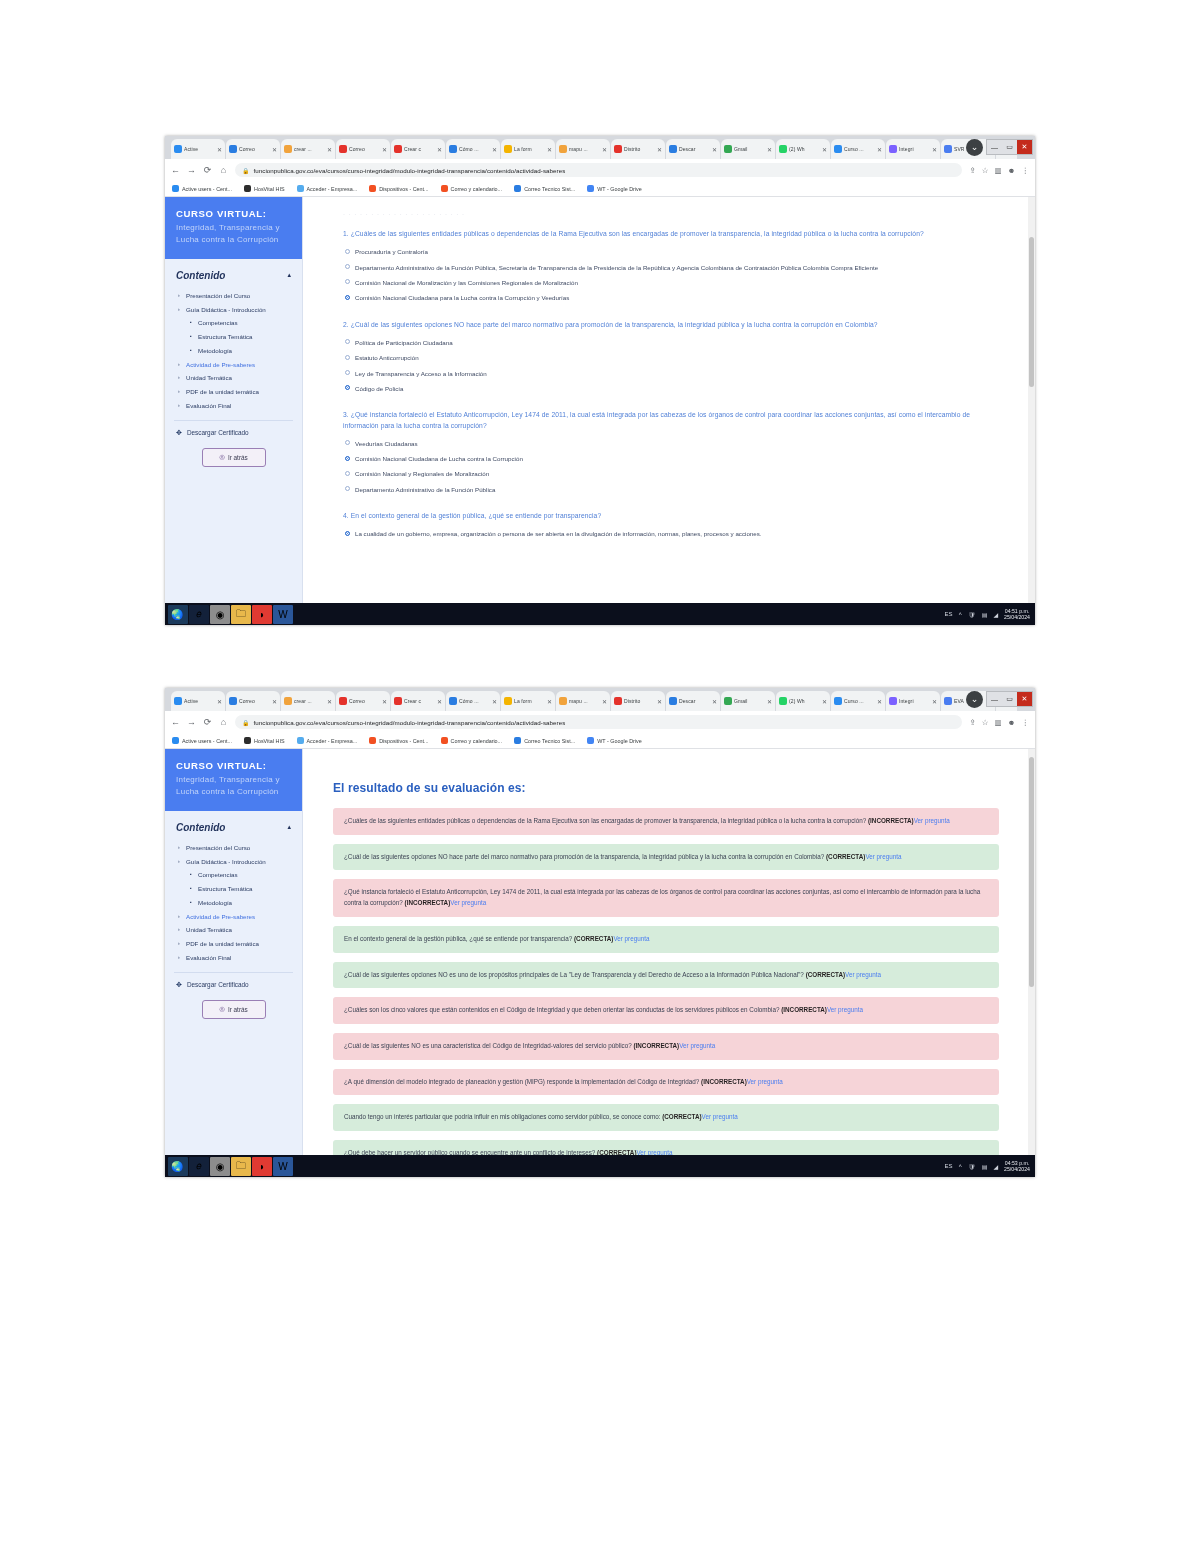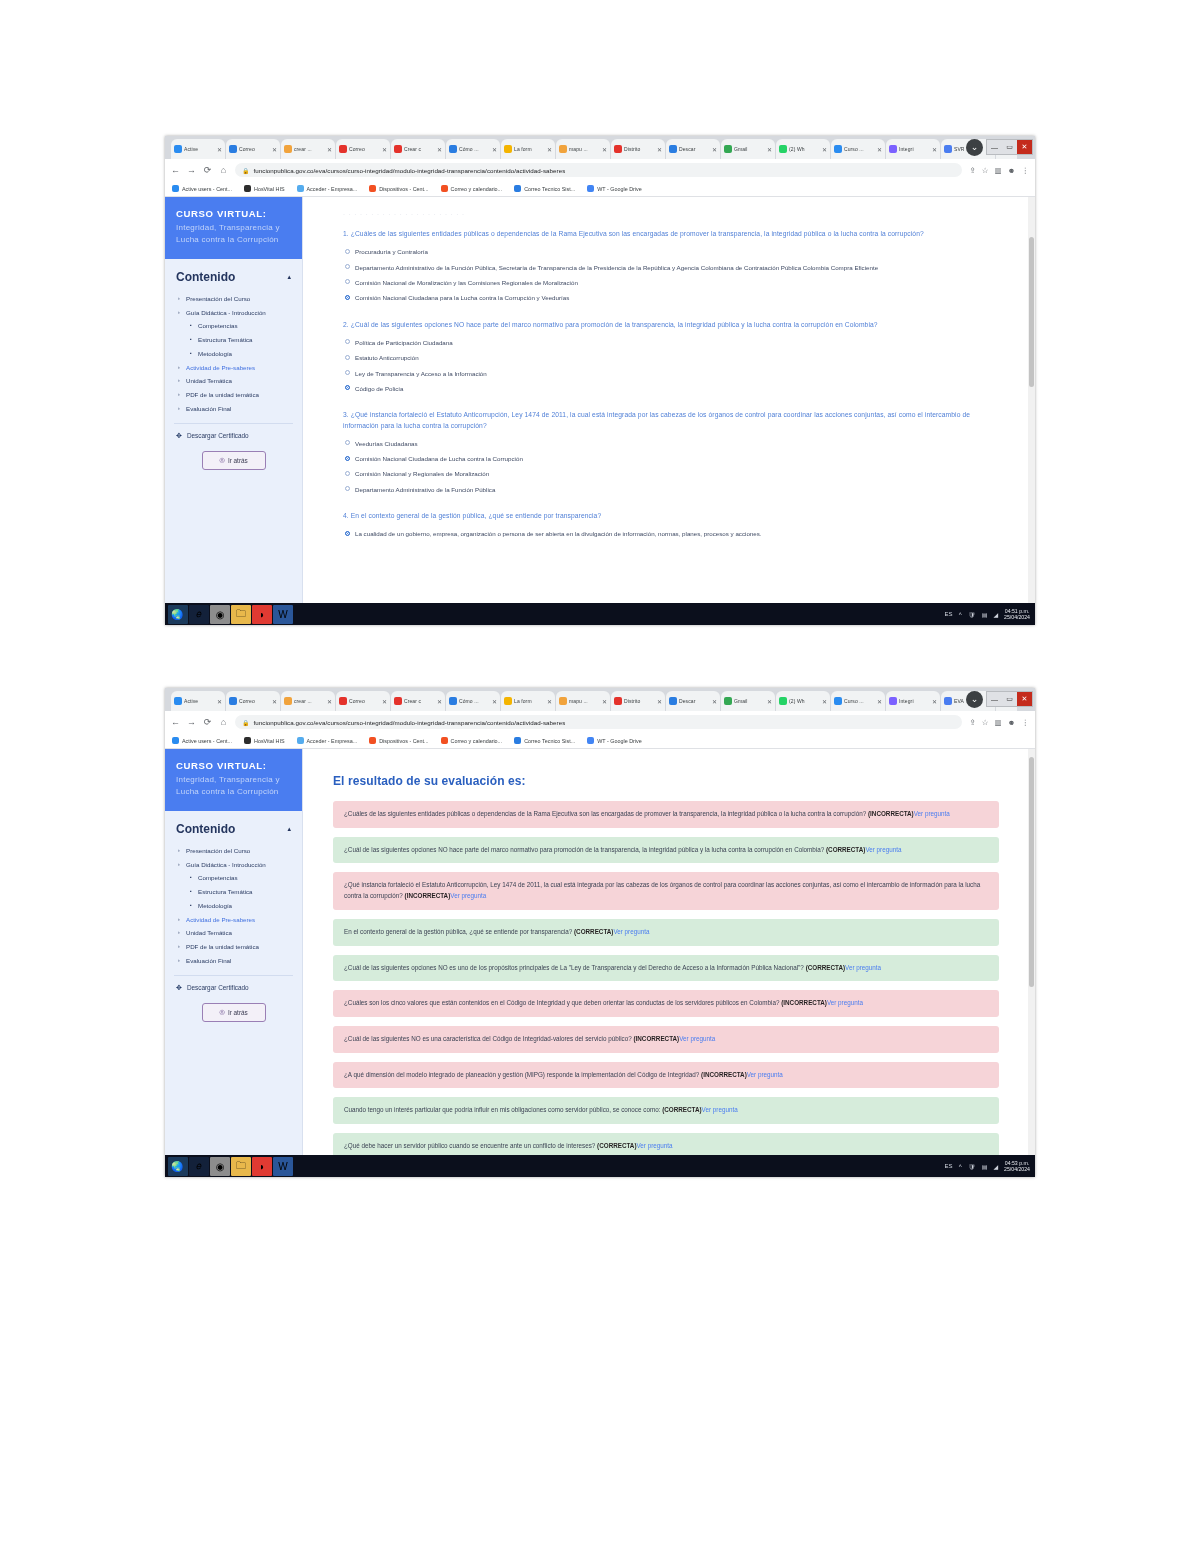--- a/index.html
+++ b/index.html
@@ -48,21 +48,21 @@
 
   
   .viewport{position:relative;height:427px;background:#ffffff;display:flex;overflow:hidden;}
 
   
   .sidebar{flex:0 0 137px;background:#eaf0fb;border-right:1px solid #d8e0ef;position:relative;}
   .course-hero{background:#4a7df0;padding:11px 9px 13px 11px;}
   .hero-title{font-size:9.6px;font-weight:bold;color:#ffffff;letter-spacing:.6px;line-height:1.25;}
   .hero-sub{font-size:8px;color:#c2d4fa;line-height:1.5;margin-top:2px;letter-spacing:.25px;}
   .contenido-row{display:flex;align-items:center;justify-content:space-between;padding:11px 11px 4px 11px;}
-  .contenido-label{font-size:12px;color:#24355e;font-weight:600;}
+  .contenido-label{font-size:10px;color:#24355e;font-weight:600;font-style:italic;}
   .caret{font-size:7px;color:#24355e;}
   .navlist{list-style:none;margin:4px 0 0 0;padding:0 8px 0 13px;}
   .navlist li{display:flex;gap:4px;align-items:flex-start;font-size:6.2px;color:#2b3c63;line-height:1.25;padding:3px 0;}
   .navlist li .bullet{font-size:5px;line-height:1.4;color:#2b3c63;flex:0 0 4px;}
   .navlist li.sub{padding-left:12px;}
   .navlist li.active .navtext{color:#3f6fe0;}
   .sb-divider{height:1px;background:#d2dcef;margin:7px 9px 0 9px;}
   .cert-row{display:flex;align-items:center;gap:5px;padding:8px 0 0 11px;}
   .cert-icon{color:#1d3461;font-size:7px;}
   .cert-label{font-size:6.4px;color:#2b3c63;}
@@ -76,21 +76,21 @@
   .content-inner{padding:14px 32px 0 40px;}
   .ghost-text{font-size:6px;color:#c9cfdb;letter-spacing:1px;margin-bottom:12px;}
   .q-block{margin-bottom:17px;}
   .q-text{font-size:6.7px;color:#4f7fd6;line-height:1.55;margin-bottom:8px;letter-spacing:.1px;}
   .opt{display:flex;gap:5px;align-items:flex-start;margin-bottom:6px;padding-left:2px;}
   .radio{flex:0 0 5px;width:5px;height:5px;border-radius:50%;border:1px solid #9bb0d4;margin-top:1.5px;box-sizing:border-box;}
   .radio.checked{background:#2f6fd0;border-color:#2f6fd0;box-shadow:inset 0 0 0 1px #fff;}
   .opt-text{font-size:6.2px;color:#3f4a63;line-height:1.5;}
 
   
-  .res-title{font-size:12px;font-weight:bold;color:#2a5fbf;letter-spacing:.1px;margin:11px 0 13px 0;}
+  .res-title{font-size:12px;font-weight:bold;color:#2a5fbf;letter-spacing:.1px;margin:18px 0 13px 0;}
   .res-item{border-radius:3px;padding:8px 11px;margin-bottom:9px;}
   .res-item.incorrect{background:#f6d4d8;}
   .res-item.correct{background:#d6ecdb;}
   .res-text{font-size:6.3px;color:#3b4253;line-height:1.7;}
   .verdict{font-weight:bold;color:#231f20;}
   .ver-link{color:#4a7df0;text-decoration:none;}
   .res-bottom-bar{height:5px;width:300px;background:#27a2bd;border-radius:1px;margin-top:4px;}
 
   
   .scrollbar{position:absolute;right:0;top:0;width:7px;height:100%;background:#f1f1f1;}

